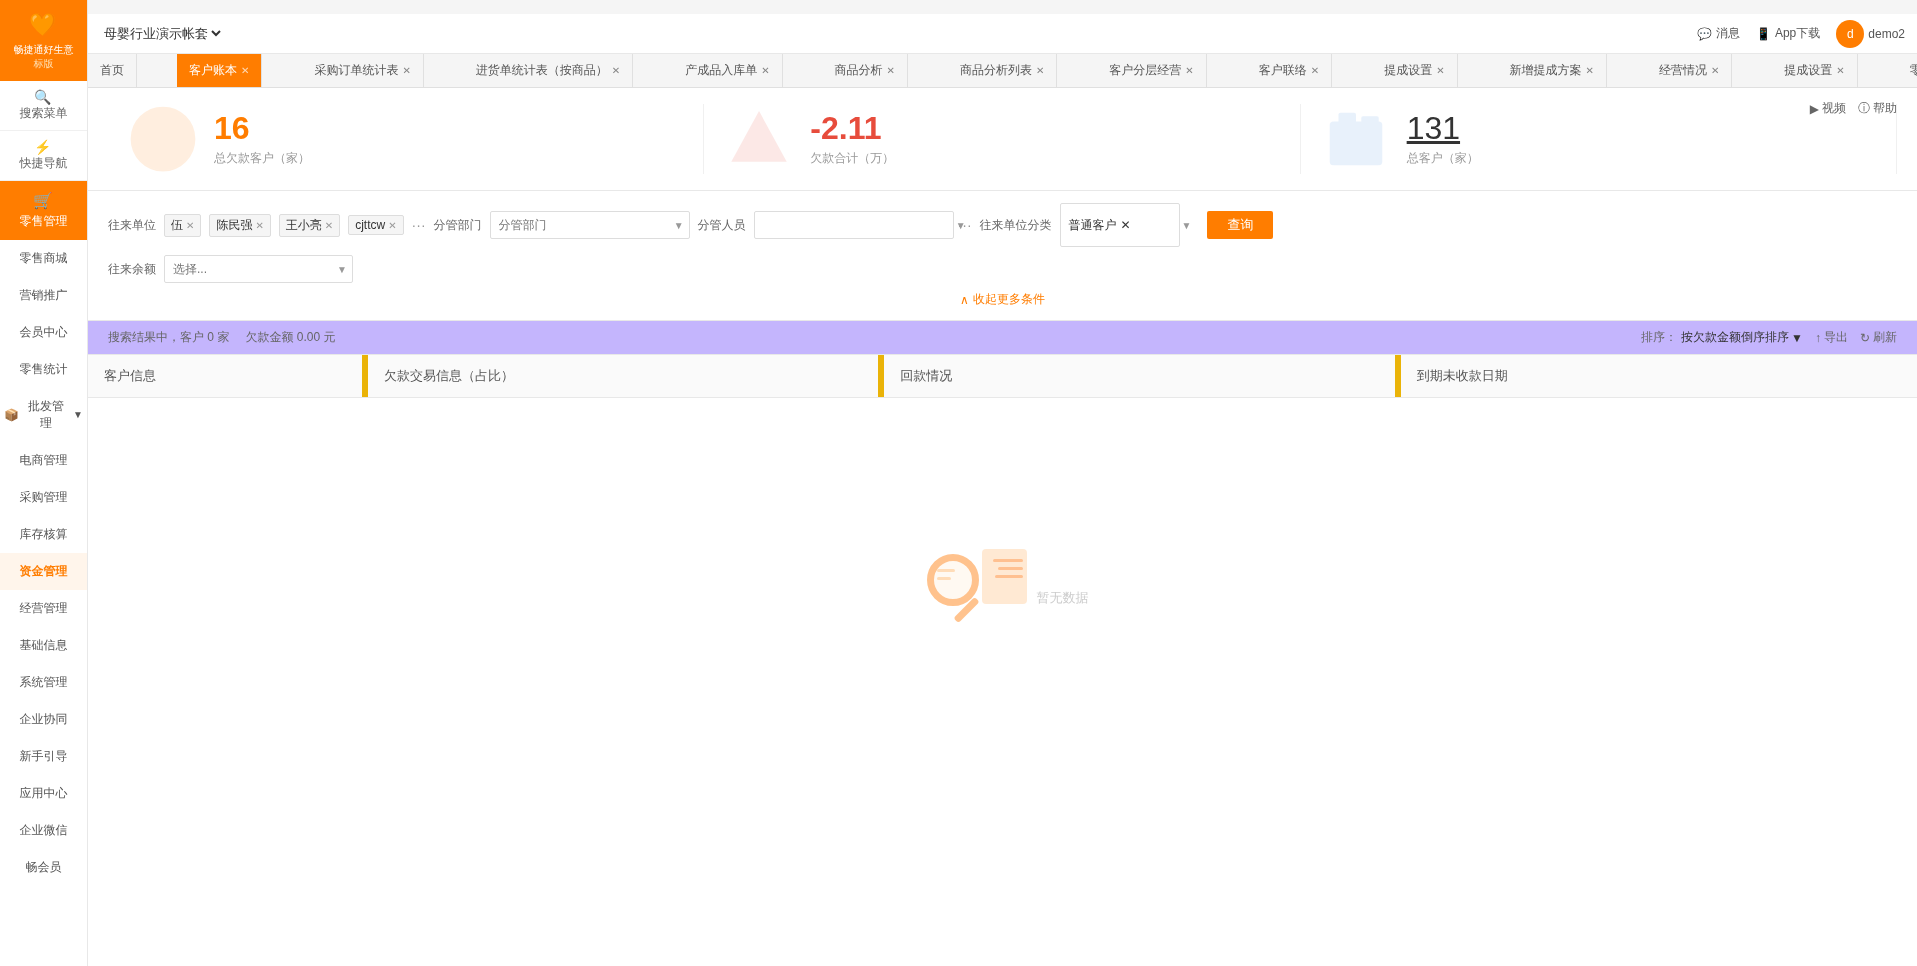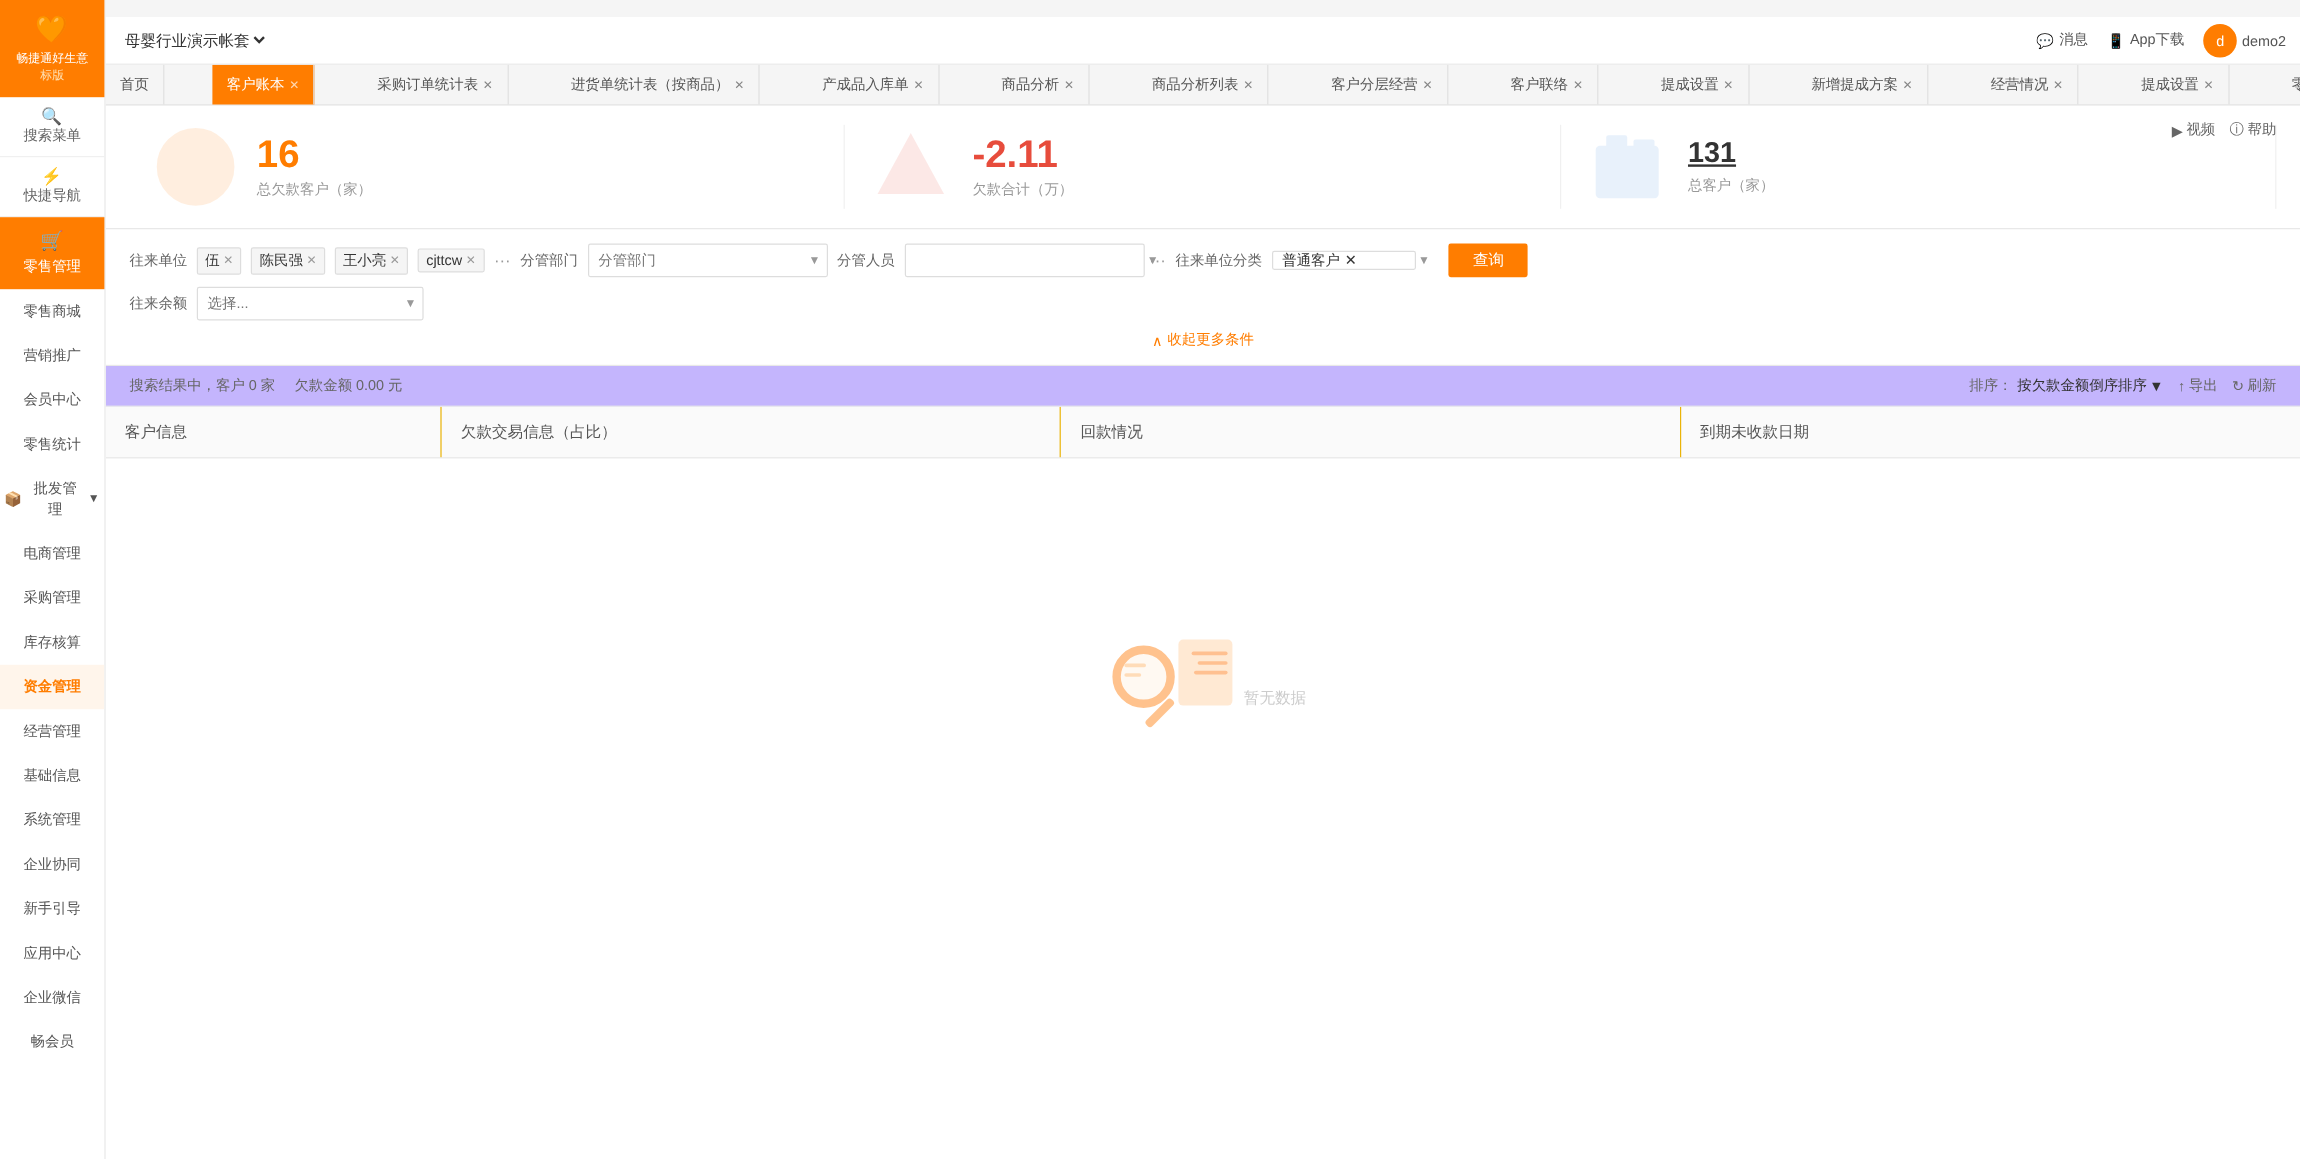--- a/index.html
+++ b/index.html
@@ -69,21 +69,21 @@
     .results-bar-left { display: flex; gap: 16px; }
     .results-bar-right { display: flex; align-items: center; gap: 12px; }
     .sort-select-wrap { position: relative; display: inline-flex; align-items: center; gap: 4px; }
     .sort-label { color: #666; }
     .sort-value { color: #333; cursor: pointer; display: flex; align-items: center; gap: 2px; }
     .action-link { display: flex; align-items: center; gap: 3px; color: #666; cursor: pointer; }
 
     
     .table-container { flex: 1; overflow: auto; background: #fff; }
     .table-header { display: grid; grid-template-columns: 280px 1fr 1fr 1fr; background: #fafafa; border-bottom: 1px solid #e8e8e8; }
-    .table-header-cell { padding: 12px 16px; font-size: 13px; color: #555; font-weight: 500; border-right: 1px solid #eab308; }
+    .table-header-cell { padding: 12px 16px; font-size: 13px; color: #555; font-weight: 500; border-right: 6px solid #eab308; }
     .table-header-cell:last-child { border-right: none; }
 
     
     .empty-state { display: flex; align-items: center; justify-content: center; height: 400px; color: #ccc; }
     .empty-text { font-size: 13px; color: #ccc; }
 
     
     .content-area { flex: 1; display: flex; flex-direction: column; overflow: hidden; background: #f5f5f5; }
 
     
@@ -291,21 +291,21 @@
 
         <div class="summary-card">
           <div style="position:relative; width:70px; height:70px; flex-shrink:0;">
             <svg viewBox="0 0 80 80" width="70" height="70" style="opacity:0.12;">
               <rect x="10" y="20" width="60" height="50" rx="4" fill="#4a90e2"></rect>
               <rect x="20" y="10" width="20" height="30" rx="2" fill="#4a90e2"></rect>
               <rect x="46" y="14" width="20" height="30" rx="2" fill="#4a90e2"></rect>
             </svg>
           </div>
           <div class="summary-text">
-            <div class="summary-value underline" style="font-size:24px; font-weight:bold;">131</div>
+            <div class="summary-value underline" style="font-size:32px; font-weight:normal;">131</div>
             <div class="summary-label">总客户（家）</div>
           </div>
         </div>
 
         <div class="summary-actions">
           <span>
             <span>▶</span>
             <span>视频</span>
           </span>
           <span>
@@ -345,21 +345,21 @@
 
           <span class="filter-label">分管人员</span>
           <div class="filter-select-wrap">
             <input class="filter-select" style="min-width: 200px;" readonly="">
             <span class="arr">▼</span>
             <span class="filter-ellipsis" style="position:static; margin-left:4px;">···</span>
           </div>
 
           <span class="filter-label">往来单位分类</span>
           <div class="filter-select-wrap">
-            <div style="display:inline-flex; align-items:center; border:1px solid #ddd; border-radius:2px; padding:0 8px; height:16px; background:white; min-width:120px; gap:4px;">
+            <div style="display:inline-flex; align-items:center; border:1px solid #ddd; border-radius:2px; padding:0 8px; height:44px; background:white; min-width:120px; gap:4px;">
               <span>普通客户</span>
               <span class="x">✕</span>
             </div>
             <span class="arr" style="position:static; margin-left:2px;">▼</span>
           </div>
 
           <button style="background:#ff7d00; color:white; border:none; border-radius:2px; padding:5px 20px; font-size:13px; cursor:pointer; margin-left:8px;">查询</button>
         </div>
         <div class="filter-row">
           <span class="filter-label">往来余额</span>

